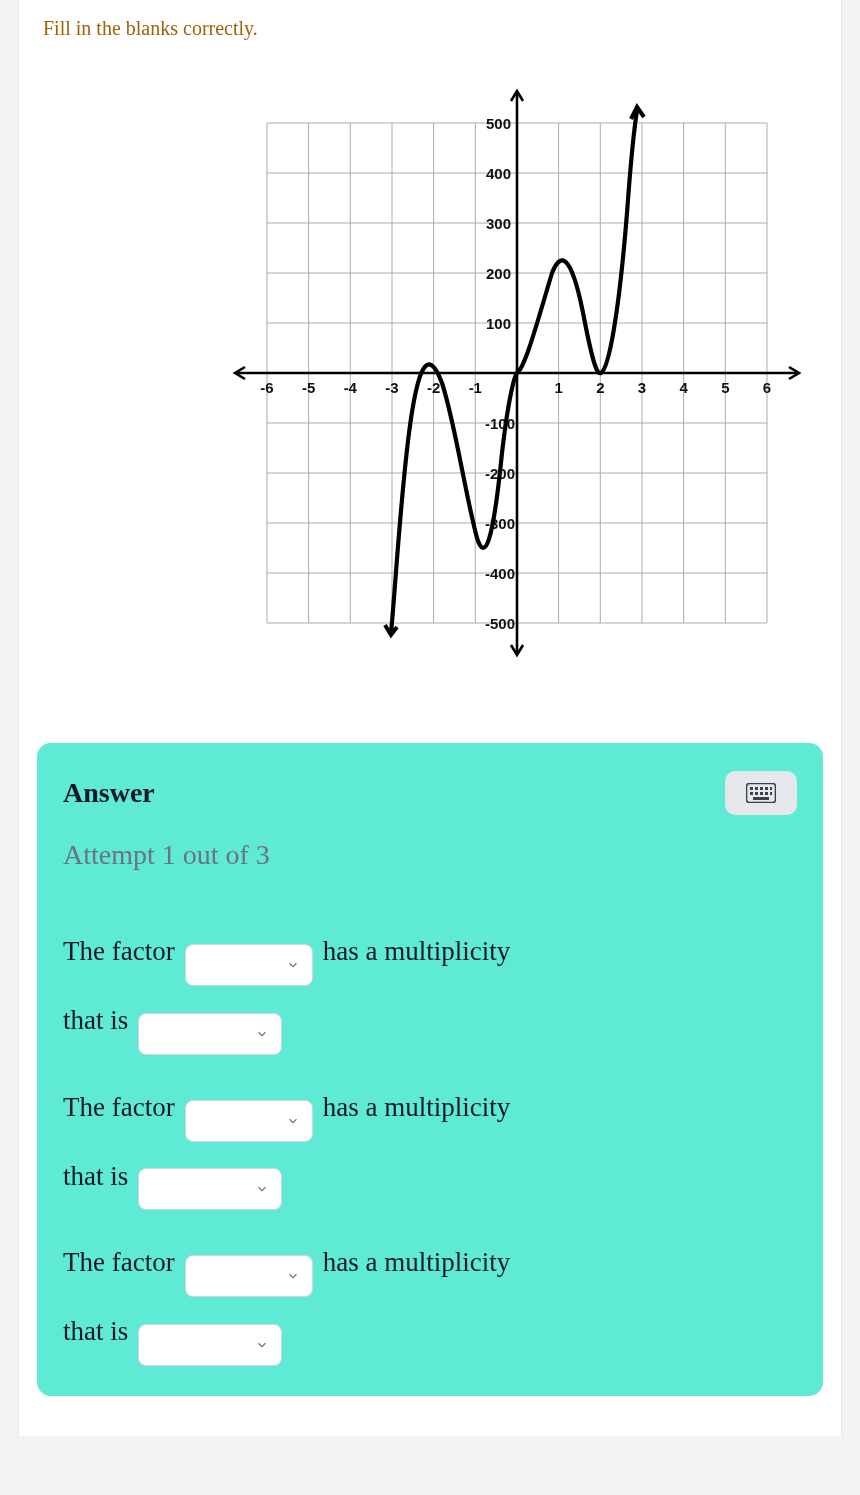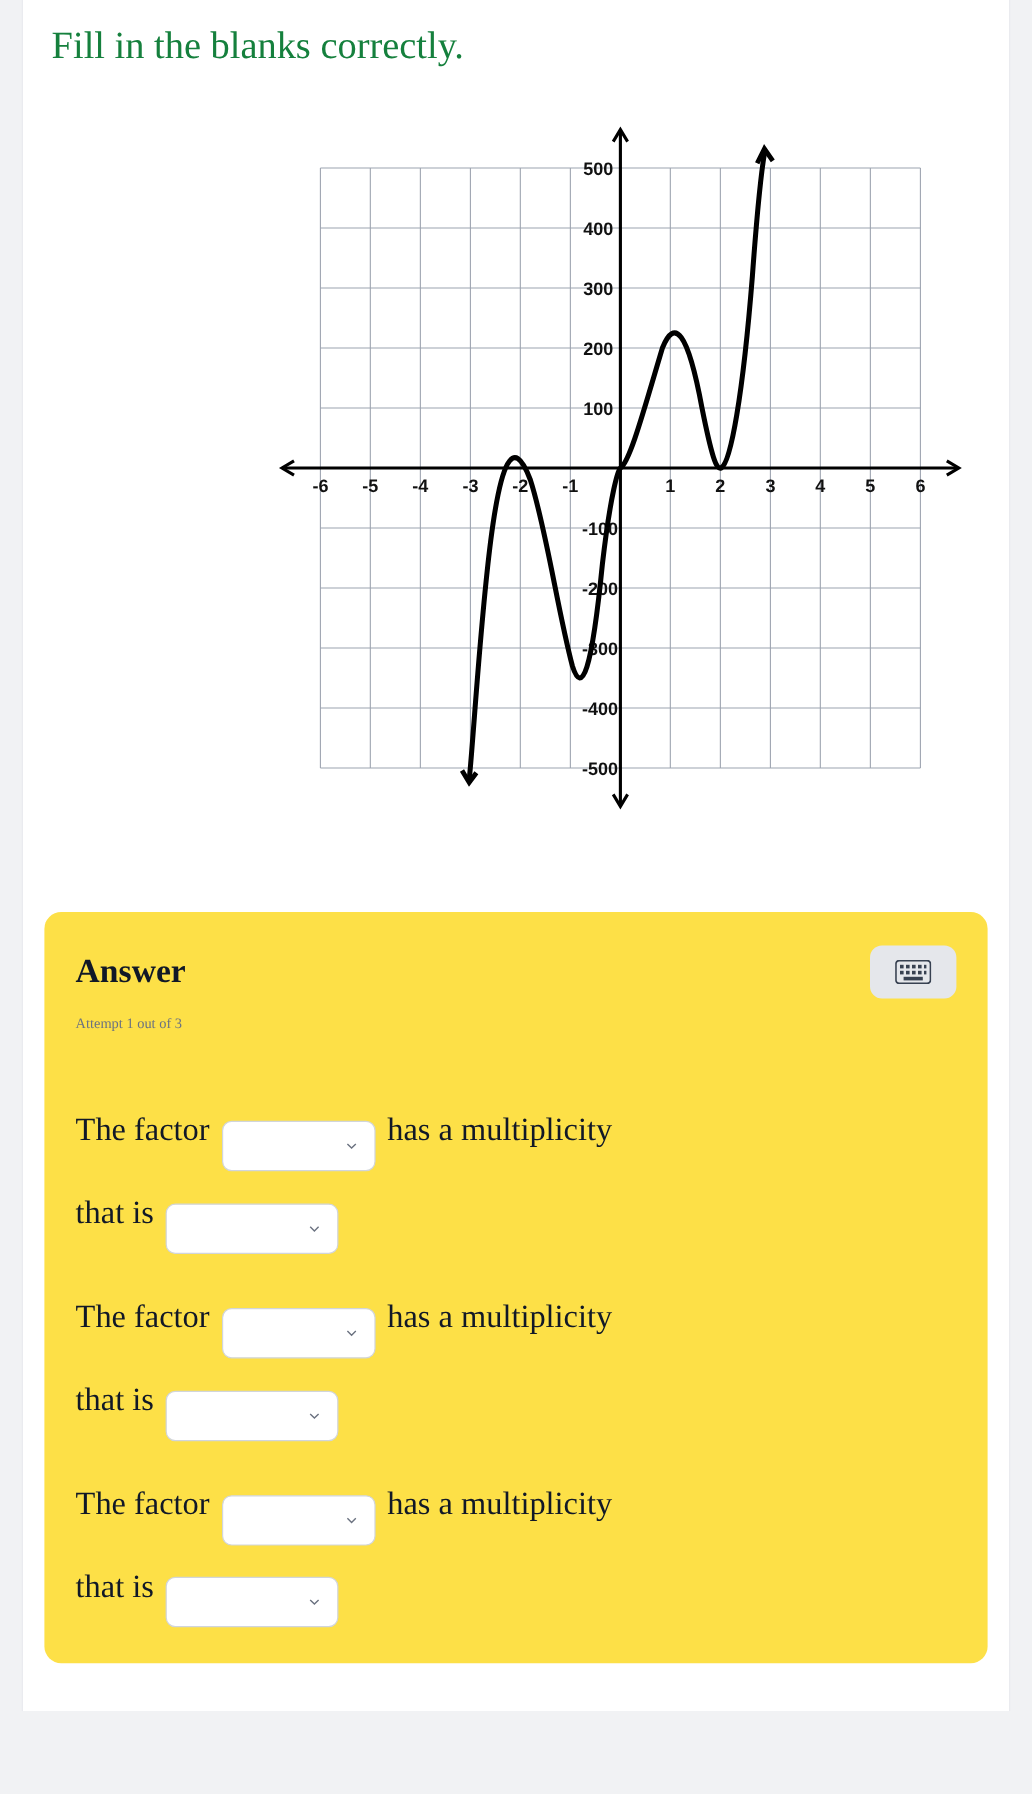--- a/index.html
+++ b/index.html
@@ -13,53 +13,53 @@
     background: #ffffff;
     margin: 0 18px;
     border-left: 1px solid #e5e7eb;
     border-right: 1px solid #e5e7eb;
     padding-bottom: 40px;
   }
   .question-body {
     padding: 14px 24px 30px 24px;
   }
   .question-text {
-    font-size: 32px;
+    font-size: 20px;
     line-height: 1.45;
-    color: #15803d;
+    color: #a16207;
   }
   .chart-wrap {
     display: flex;
     justify-content: flex-end;
     padding: 30px 0 20px 0;
   }
   svg.chart { display: block; }
   .answer-section {
     margin: 20px 18px 0 18px;
-    background: #fde047;
+    background: #5eead4;
     border-radius: 14px;
     padding: 28px 26px 30px 26px;
     position: relative;
   }
   .answer-header { display:flex; justify-content: space-between; align-items:center; }
   .answer-title {
     font-size: 28px;
     font-weight: bold;
     color: #111827;
   }
   .kb-btn {
     width: 72px; height: 44px;
     background: #e5e7eb;
     border-radius: 10px;
     display:flex; align-items:center; justify-content:center;
     cursor:pointer;
   }
   .attempt {
-    margin-top: 14px;
-    font-size: 12px;
+    margin-top: 24px;
+    font-size: 28px;
     color: #6b7280;
   }
   .fill-block {
     margin-top: 46px;
     font-size: 27px;
     line-height: 2.55;
     color: #111827;
   }
   .line {
     display: flex;

